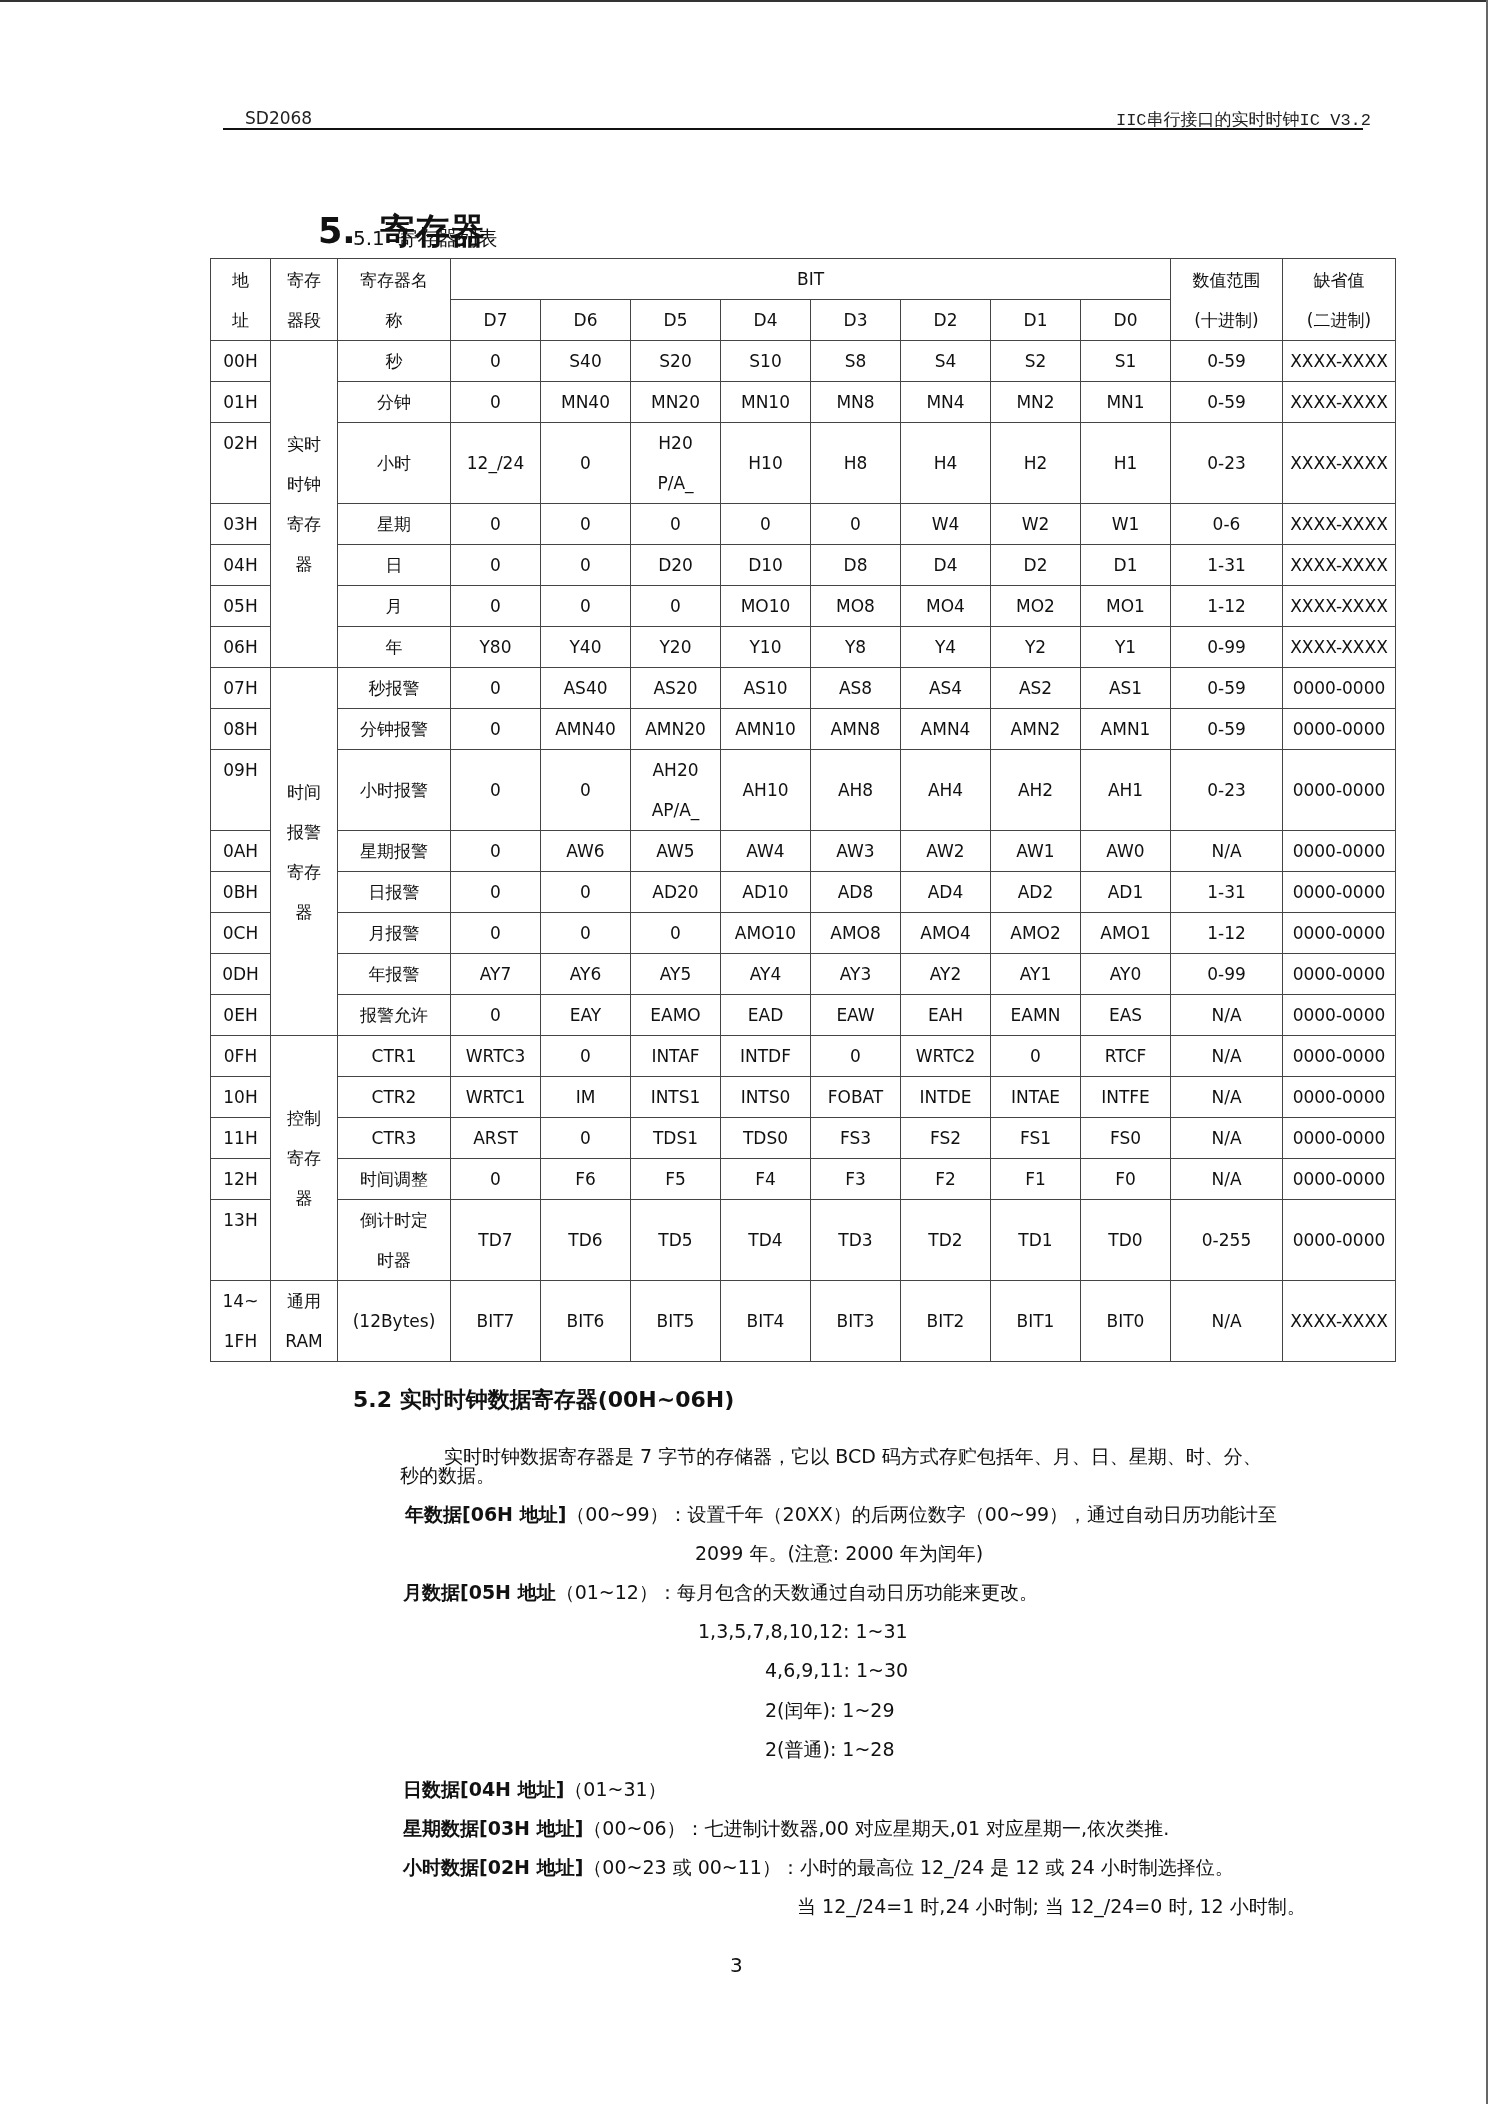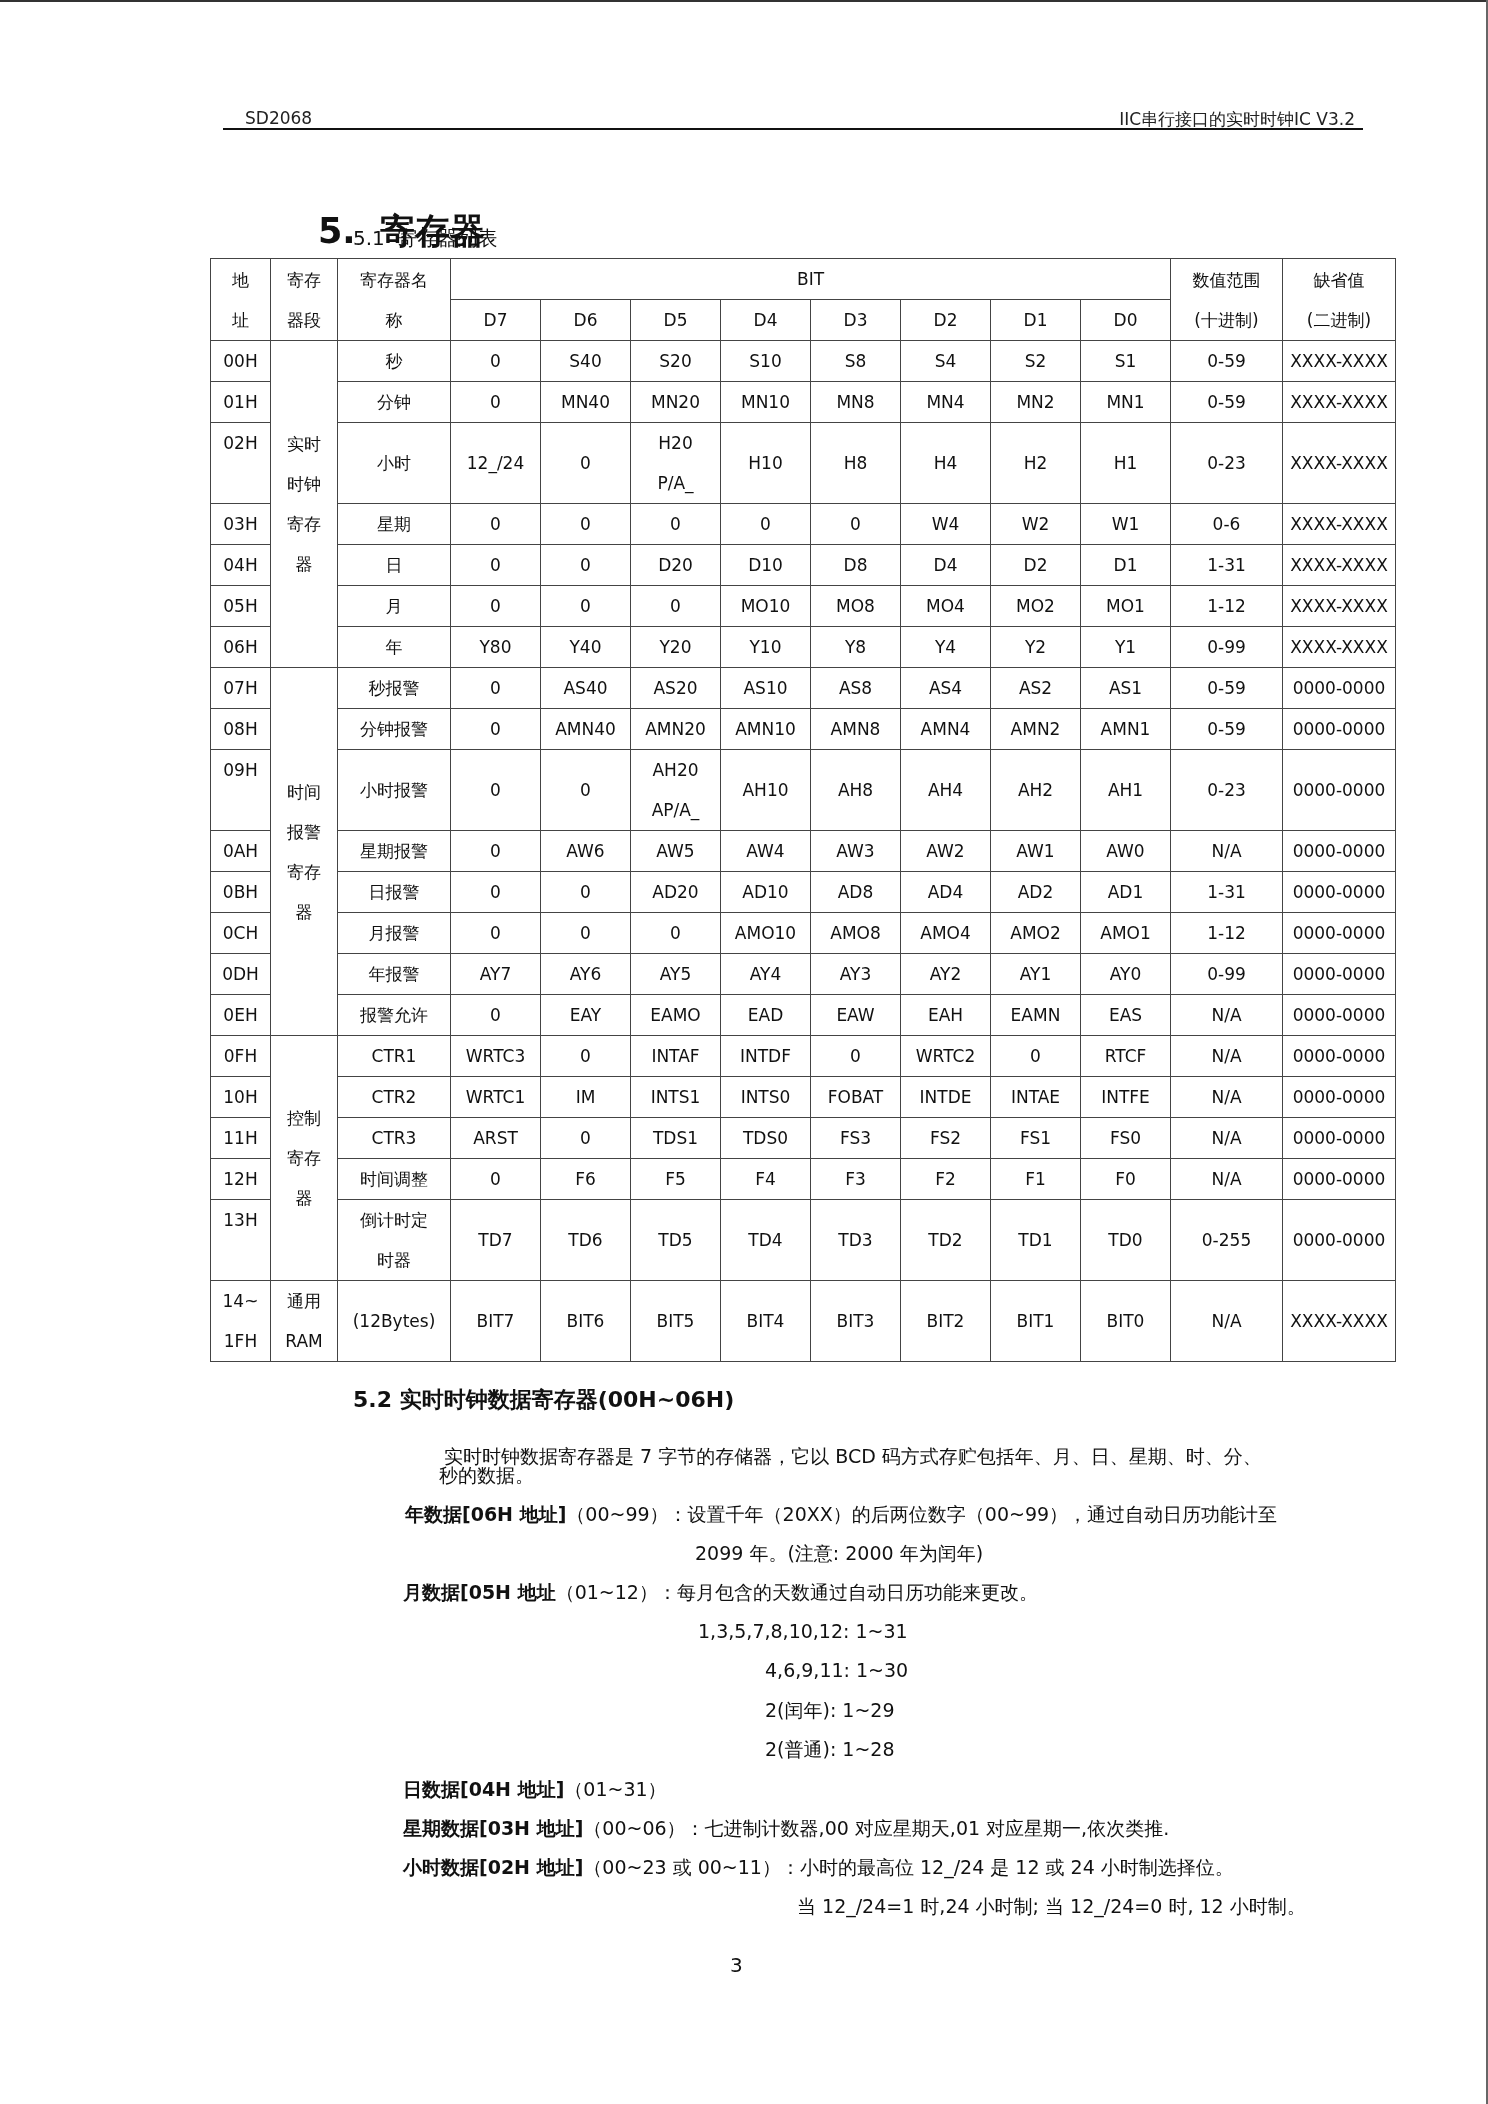--- a/index.html
+++ b/index.html
@@ -6,21 +6,21 @@
   body {
     width: 1488px; height: 2104px; position: relative; background: #ffffff;
     font-family: "DejaVu Sans", "Liberation Sans", sans-serif; color: #111;
     overflow: hidden;
   }
   .page-frame-top { position: absolute; left: 0; top: 0; width: 1488px; height: 2px; background: #333; }
   .page-frame-right { position: absolute; right: 0; top: 0; width: 2px; height: 2104px; background: #666; }
 
   .hdr { position: absolute; top: 108px; font-size: 17px; color: #222; }
   .hdr-left { left: 245px; }
-  .hdr-right { right: 133px; }
+  .hdr-right { right: 117px; font-family: Liberation Mono, monospace; }
   .hdr-rule { position: absolute; left: 223px; top: 128px; width: 1140px; height: 2px; background: #111; }
 
   .h1 { position: absolute; left: 318px; top: 180px; font-size: 35px; font-weight: bold; margin-top: 28px; }
   .h2 { position: absolute; left: 353px; top: 225px; font-size: 20px; font-weight: normal; }
 
   table.reg {
     position: absolute; left: 210px; top: 258px;
     border-collapse: collapse; table-layout: fixed;
     font-size: 17px; color: #111;
   }
@@ -431,21 +431,21 @@
         <td>BIT1</td>
         <td>BIT0</td>
         <td>N/A</td>
         <td>XXXX-XXXX</td>
       </tr>
     </tbody>
 </table>
 
 <div class="sec52">5.2  实时时钟数据寄存器(00H~06H)</div>
 <div class="para" style="left:444px; top:1424px;margin-top:20px;">实时时钟数据寄存器是 7 字节的存储器，它以 BCD 码方式存贮包括年、月、日、星期、时、分、</div>
-<div class="para" style="left:400px; top:1463px;margin-left:39px;">秒的数据。</div>
+<div class="para" style="left:400px; top:1463px;">秒的数据。</div>
 
 <div class="para" style="left:405px; top:1502px;">
   <b>年数据[06H 地址]</b><span>（00~99）：设置千年（20XX）的后两位数字（00~99），通过自动日历功能计至</span>
 </div>
 <div class="para" style="left:695px; top:1541px;">2099 年。(注意: 2000 年为闰年)</div>
 
 <div class="para" style="left:403px; top:1580px;">
   <b>月数据[05H 地址</b><span>（01~12）：</span><span>每月包含的天数通过自动日历功能来更改。</span>
 </div>
 <div class="para" style="left:698px; top:1620px;">1,3,5,7,8,10,12: 1~31</div>

